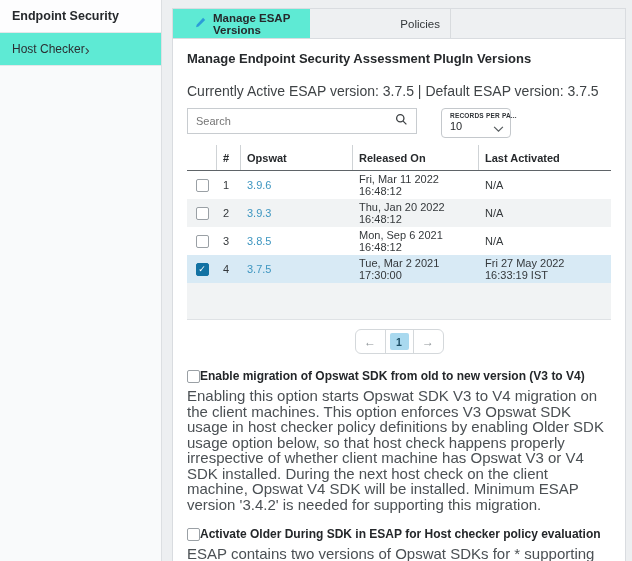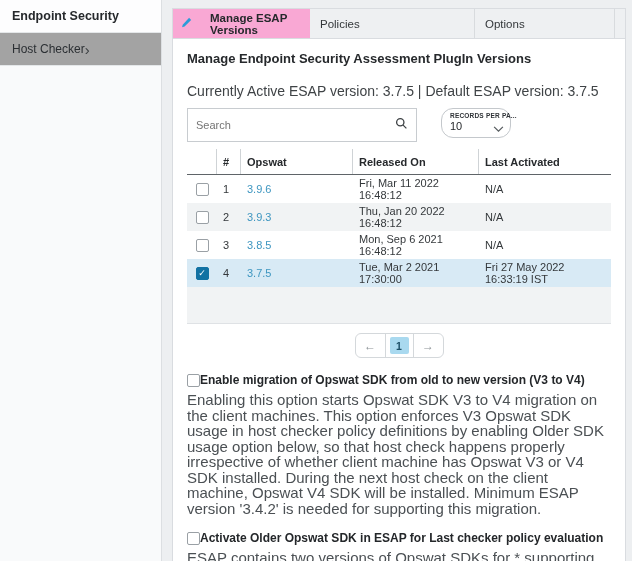--- a/index.html
+++ b/index.html
@@ -14,53 +14,53 @@
     background: #f9fafb; border-right: 1px solid #dcdfe2;
   }
   .sidebar-header {
     height: 33px; display: flex; align-items: center; padding: 0 12px;
     font-size: 12.5px; font-weight: bold; color: #26292c;
     border-bottom: 1px solid #e4e7e9; background: #fdfdfe;
   }
   .sidebar-item {
     height: 33px; display: flex; align-items: center; 
     padding: 0 12px; font-size: 12px; color: #2b2f33;
-    border-bottom: 1px solid #e4e7e9; background: #a3a3a3; cursor: pointer;
+    border-bottom: 1px solid #e4e7e9; background: #5eead4; cursor: pointer;
   }
   .sidebar-item .chev { font-size: 15px; color: #3c4043; line-height: 1; }
   
   .card {
     position: absolute; left: 172px; top: 8px; width: 454px; height: 553px;
     background: #ffffff; border: 1px solid #d9dce0; border-bottom: none;
   }
   
   .tabstrip { display: flex; height: 30px; background: #eef0f2; border-bottom: 1px solid #d9dce0; }
   .tab {
     display: flex; align-items: center; padding: 0 10px; font-size: 11.5px;
     color: #33373a; border-right: 1px solid #d8dbde; cursor: pointer;
   }
-  .tab.t1 { width: 137px; } .tab.t2 { width: 165px; } .tab.t3 { width: 140px; }
-  .tab.active { background: #f9a8d4; font-weight: bold; color: #26292c; gap: 18px; padding-left: 8px; border-right: none; }
+  .tab.t1 { width: 137px; } .tab.t2 { width: 141px; justify-content: flex-end; } .tab.t3 { width: 140px; }
+  .tab.active { background: #5eead4; font-weight: bold; color: #26292c; gap: 7px; padding-left: 22px; border-right: none; }
   .tab-filler { flex: 1; }
   
   .content { padding: 12px 14px 0 14px; }
   .page-title { font-size: 13px; font-weight: bold; color: #26292c; }
   .page-subtitle { font-size: 14px; color: #3f4346; margin-top: 17px; }
   .controls { display: flex; align-items: flex-start; margin-top: 9px; }
   .searchbox {
     width: 230px; height: 26px; border: 1px solid #c8ccd0; background: #fff;
-    display: flex; align-items: center; padding: 16px 8px;
+    display: flex; align-items: center; padding: 8px 8px;
   }
   .searchbox input {
     border: none; outline: none; flex: 1; font-size: 11px; color: #2b2f33;
     font-family: "Liberation Sans", "DejaVu Sans", sans-serif; background: transparent;
   }
   .records {
     margin-left: 24px; width: 70px; height: 30px; border: 1px solid #c4c8cc;
-    border-radius: 12px; background: #fff; padding: 3px 8px; position: relative; cursor: pointer;
+    border-radius: 4px; background: #fff; padding: 3px 8px; position: relative; cursor: pointer;
   }
   .records-label {
     font-size: 6.5px; font-weight: bold; letter-spacing: 0.2px; color: #2f3337; white-space: nowrap;
   }
   .records-value { font-size: 11px; color: #26292c; margin-top: 1px; }
   .records .chev-down { position: absolute; right: 6px; top: 10px; }
   
   .table { margin-top: 7px; font-size: 11px; }
   .thead {
     display: flex; height: 26px; align-items: center; background: #fff;
@@ -127,23 +127,20 @@
       <span>
         <svg width="11" height="11" viewBox="0 0 16 16">
             <path fill="#2b9cd8" d="M11.8 1.2l3 3-9.6 9.6-3.7 1 1-3.7z"></path>
           </svg>
       </span>
       <span>Manage ESAP Versions</span>
     </div>
     <div class="tab t2">
       <span>Policies</span>
     </div>
-    <div class="tab t3">
-      <span>Options</span>
-    </div>
     <div class="tab-filler"></div>
   </div>
 
   <div class="content">
     <div class="page-title">Manage Endpoint Security Assessment PlugIn Versions</div>
     <div class="page-subtitle">Currently Active ESAP version: 3.7.5 | Default ESAP version: 3.7.5</div>
 
     <div class="controls">
       <div class="searchbox">
         <input type="text" placeholder="Search" style="">
@@ -228,19 +225,19 @@
       <div class="opt-title-row">
         <span class="cb">✓</span>
         <span class="opt-title">Enable migration of Opswat SDK from old to new version (V3 to V4)</span>
       </div>
       <div class="opt-desc">Enabling this option starts Opswat SDK V3 to V4 migration on the client machines. This option enforces V3 Opswat SDK usage in host checker policy definitions by enabling Older SDK usage option below, so that host check happens properly irrespective of whether client machine has Opswat V3 or V4 SDK installed. During the next host check on the client machine, Opswat V4 SDK will be installed. Minimum ESAP version '3.4.2' is needed for supporting this migration.</div>
     </div>
 
     <div class="opt">
       <div class="opt-title-row">
         <span class="cb">✓</span>
-        <span class="opt-title">Activate Older Opswat SDK in ESAP for Last checker policy evaluation</span>
+        <span class="opt-title">Activate Older During SDK in ESAP for Host checker policy evaluation</span>
       </div>
       <div class="opt-desc">ESAP contains two versions of Opswat SDKs for * supporting policy evaluation. It is recommended to use the newer version of the Opswat SDK. Use the older version if you have Pulse Clients before 5.2R5, Pulse Connect Secure appliances before 8.2R5, or Pulse Policy Secure appliances before C5.3R5.</div>
     </div>
 
   </div>
 </div>
 
 </body></html>

